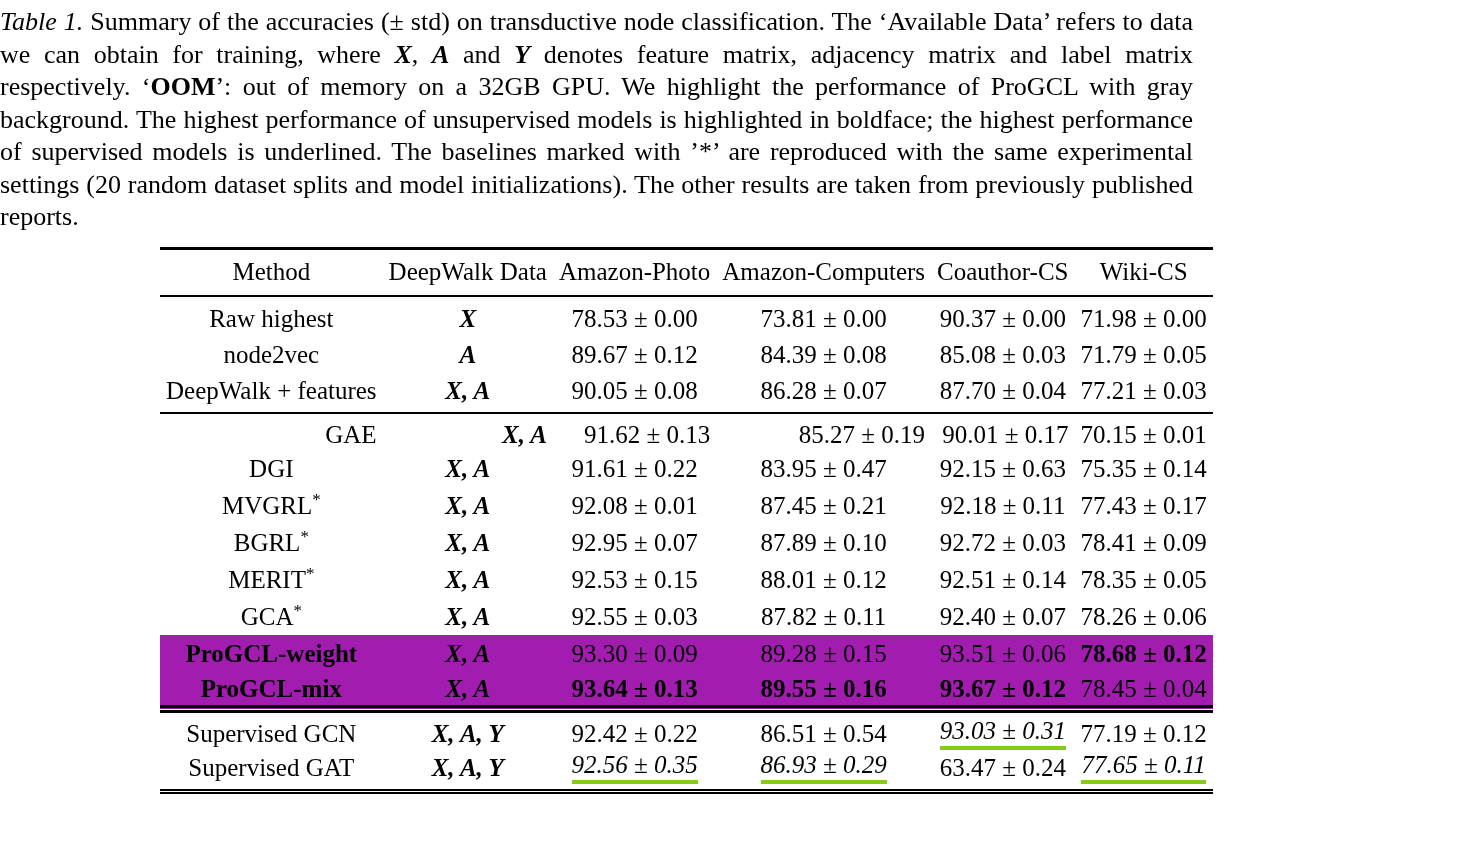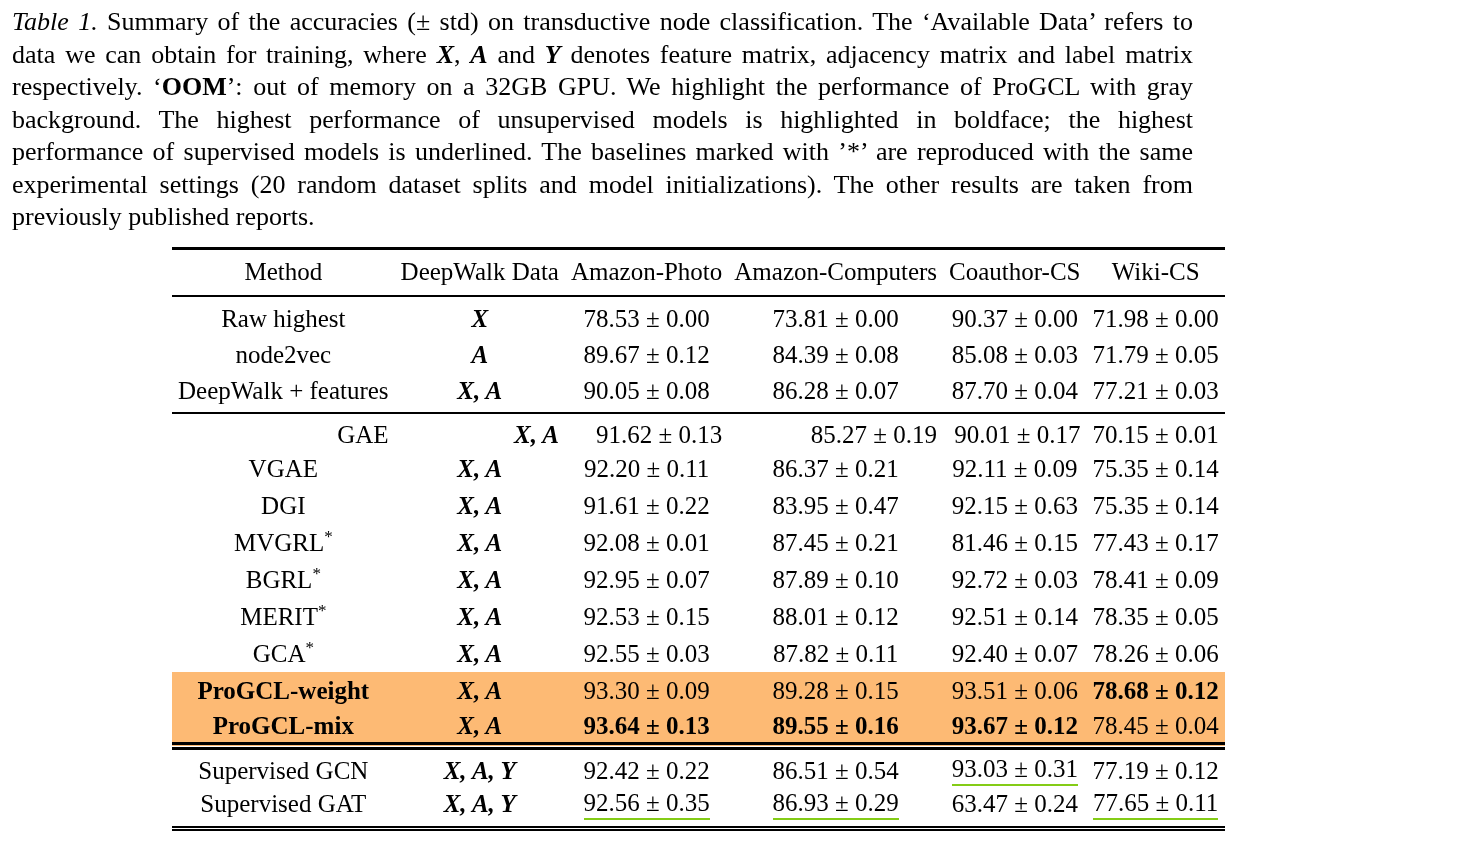--- a/index.html
+++ b/index.html
@@ -9,21 +9,21 @@
     width: 1469px;
     height: 857px;
     overflow: hidden;
     font-family: "Liberation Serif", "DejaVu Serif", serif;
     color: #000000;
   }
   .page {
     width: 1201px;
     height: 857px;
     box-sizing: border-box;
-    padding: 6px 8px 0 12px;
+    padding: 6px 8px 0 0;
   }
   .caption {
     margin: 0;
     font-size: 26px;
     line-height: 32.5px;
     text-align: justify;
     color: #000;
   }
   .seg-normal { font-style: normal; }
   .seg-italic { font-style: italic; }
@@ -52,32 +52,33 @@
   tbody.group-0 tr { height: 39px; }
   tbody.group-1 { border-top: 2px solid #000; }
   tbody.group-2 { border-top: 8px double #000; }
   tbody.group-2 tr { height: 41px; }
   tbody.group-0 tr:first-child td { padding-top: 5px; }
   tbody.group-0 tr:last-child td { padding-bottom: 5px; }
   tbody.group-1 tr:first-child td { padding-top: 5px; text-align: right; }
   tbody.group-2 tr:first-child td { padding-top: 4px; }
   tbody.group-2 tr:last-child td { padding-bottom: 4px; }
 
-  tr.highlight { background: #fdba74; }
+  tr.highlight { background: #a21caf; }
 
   td.avail {
     font-style: italic;
     font-weight: 700;
   }
   .bold { font-weight: 700; }
   .underline {
     display: inline-block;
-    border-bottom: 2px solid #84cc16;
+    border-bottom: 4px solid #84cc16;
     padding-bottom: 2px;
     line-height: 1.05;
+    font-style: italic;
   }
   td.method sup {
     font-size: 17px;
     line-height: 0;
   }
 </style>
 </head>
 <body>
 
 <div class="page">
@@ -131,41 +132,33 @@
       <tbody class="group-1">
         <tr>
           <td class="method"><span>GAE</span></td>
           <td class="avail">X, A</td>
           <td><span>91.62 ± 0.13</span></td>
           <td><span>85.27 ± 0.19</span></td>
           <td><span>90.01 ± 0.17</span></td>
           <td><span>70.15 ± 0.01</span></td>
         </tr>
         <tr>
-          <td class="method"><span>VGAE</span></td>
-          <td class="avail">X, A</td>
-          <td><span>92.20 ± 0.11</span></td>
-          <td><span>86.37 ± 0.21</span></td>
-          <td><span>92.11 ± 0.09</span></td>
-          <td><span>75.35 ± 0.14</span></td>
-        </tr>
-        <tr>
           <td class="method"><span>DGI</span></td>
           <td class="avail">X, A</td>
           <td><span>91.61 ± 0.22</span></td>
           <td><span>83.95 ± 0.47</span></td>
           <td><span>92.15 ± 0.63</span></td>
           <td><span>75.35 ± 0.14</span></td>
         </tr>
         <tr>
           <td class="method"><span>MVGRL</span><sup>*</sup></td>
           <td class="avail">X, A</td>
           <td><span>92.08 ± 0.01</span></td>
           <td><span>87.45 ± 0.21</span></td>
-          <td><span>81.46 ± 0.15</span></td>
+          <td><span>92.18 ± 0.11</span></td>
           <td><span>77.43 ± 0.17</span></td>
         </tr>
         <tr>
           <td class="method"><span>BGRL</span><sup>*</sup></td>
           <td class="avail">X, A</td>
           <td><span>92.95 ± 0.07</span></td>
           <td><span>87.89 ± 0.10</span></td>
           <td><span>92.72 ± 0.03</span></td>
           <td><span>78.41 ± 0.09</span></td>
         </tr>

